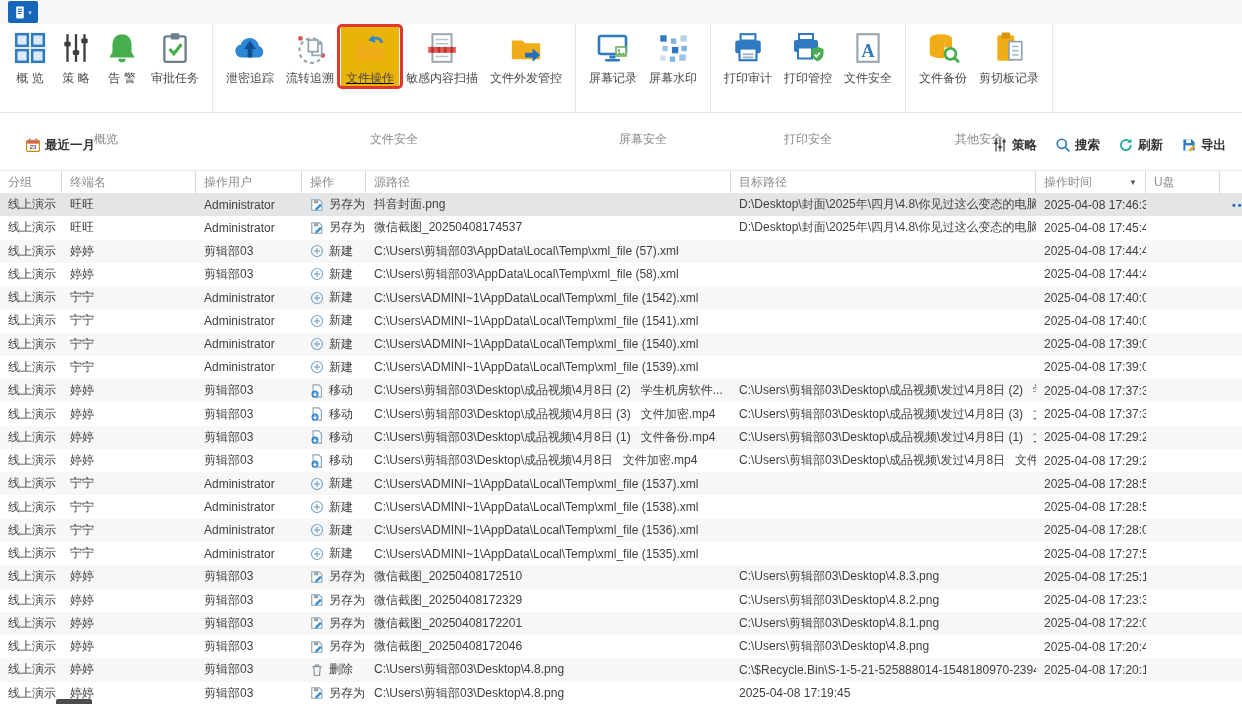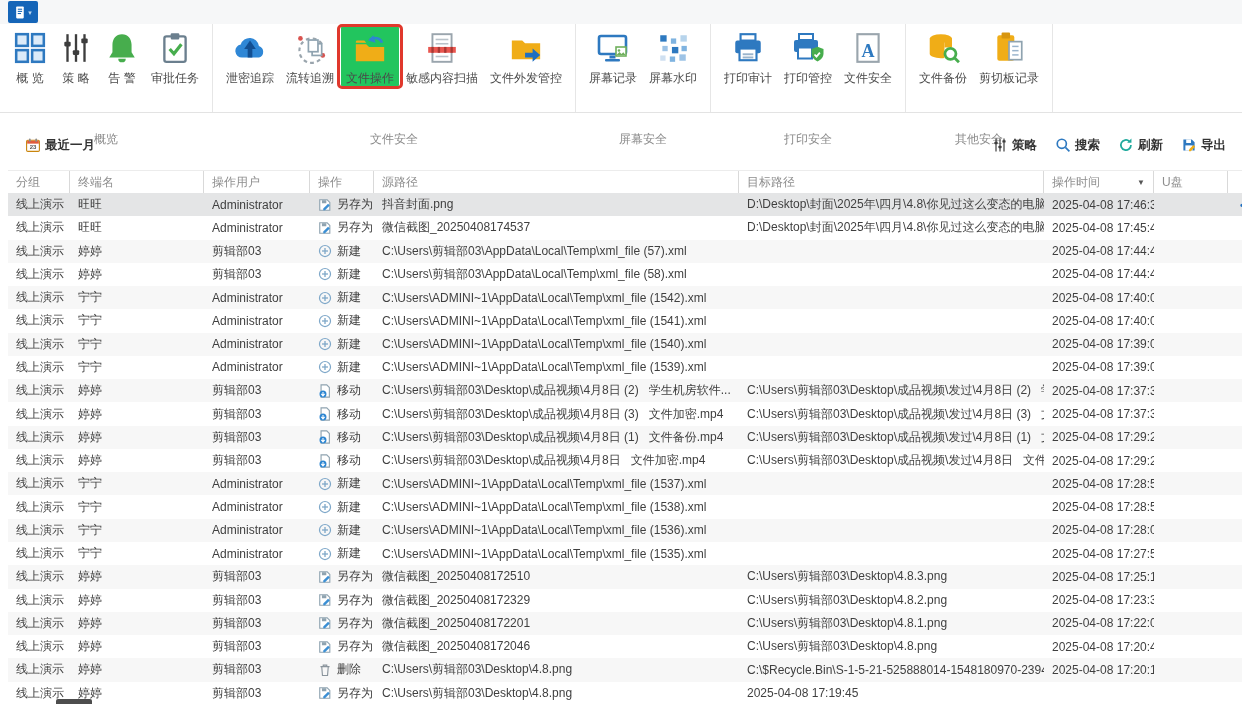--- a/index.html
+++ b/index.html
@@ -17,38 +17,38 @@
   .tab{font-size:13px;color:#333;display:flex;align-items:center;padding:0 2px;white-space:nowrap;}
   .tab.active{color:#8b5cf6;box-shadow:inset 0 -3px 0 #2b7ab9;}
 
   
   .ribbon{position:absolute;top:24px;left:0;right:0;height:89px;background:#fff;
           border-bottom:1px solid #e3e3e3;display:flex;box-sizing:border-box;}
   .rgroup{display:flex;flex-direction:column;border-right:1px solid #e6e6e6;}
   .rbtns{flex:1;display:flex;align-items:stretch;padding:2px 8px 0;gap:2px;}
   .rbtn{position:relative;display:flex;flex-direction:column;align-items:center;
         padding:4px 5px 0;border-radius:2px;cursor:pointer;}
-  .rbtn.active{background:#22c55e;}
+  .rbtn.active{background:#eab308;text-decoration:underline;}
   .ricon{width:34px;height:34px;display:block;margin-top:1px;}
   .ricon svg{width:100%;height:100%;display:block;}
   .rlabel{font-size:12px;color:#4a4a4a;margin-top:5px;white-space:nowrap;}
   .rgroup-label{height:19px;line-height:17px;text-align:center;font-size:12px;color:#8a8a8a;margin-top:44px;}
   .red-box{position:absolute;left:-4px;right:-4px;top:-2px;bottom:-2px;border:3px solid #e0382c;
            border-radius:5px;pointer-events:none;z-index:5;}
 
   
   .toolbar{position:absolute;top:128px;left:0;right:0;height:34px;display:flex;align-items:center;
            justify-content:space-between;padding:0 16px 0 25px;box-sizing:border-box;}
   .tool-side{display:flex;align-items:center;gap:18px;font-weight:bold;}
   .tool-item{display:flex;align-items:center;gap:4px;font-size:12.5px;color:#333;cursor:pointer;white-space:nowrap;}
   .ticon{width:16px;height:16px;display:block;}
   .ticon svg{width:100%;height:100%;display:block;}
 
   
-  .grid{position:absolute;top:170px;left:0;right:0;bottom:0;font-size:12px;color:#3f3f3f;padding-left:8px;}
+  .grid{position:absolute;top:170px;left:0;right:0;bottom:0;font-size:12px;color:#3f3f3f;}
   .thead,.tr{display:grid;grid-template-columns:62px 134px 106px 64px 365px 305px 110px 74px 1fr;}
   .thead{height:22px;border-top:1px solid #ececec;color:#8e8e8e;}
   .th{display:flex;align-items:center;padding:0 8px;border-right:1px solid #d9d9d9;
       position:relative;white-space:nowrap;overflow:hidden;box-sizing:border-box;}
   .th.filler{border-right:none;}
   .sort-caret{position:absolute;right:8px;font-size:8px;color:#555;}
   .tr{height:23.27px;}
   .tr.alt{background:#f7f7f7;}
   .tr.sel{background:#e4e5e6;}
   .td{display:flex;align-items:center;padding:0 8px;white-space:pre;overflow:hidden;}

